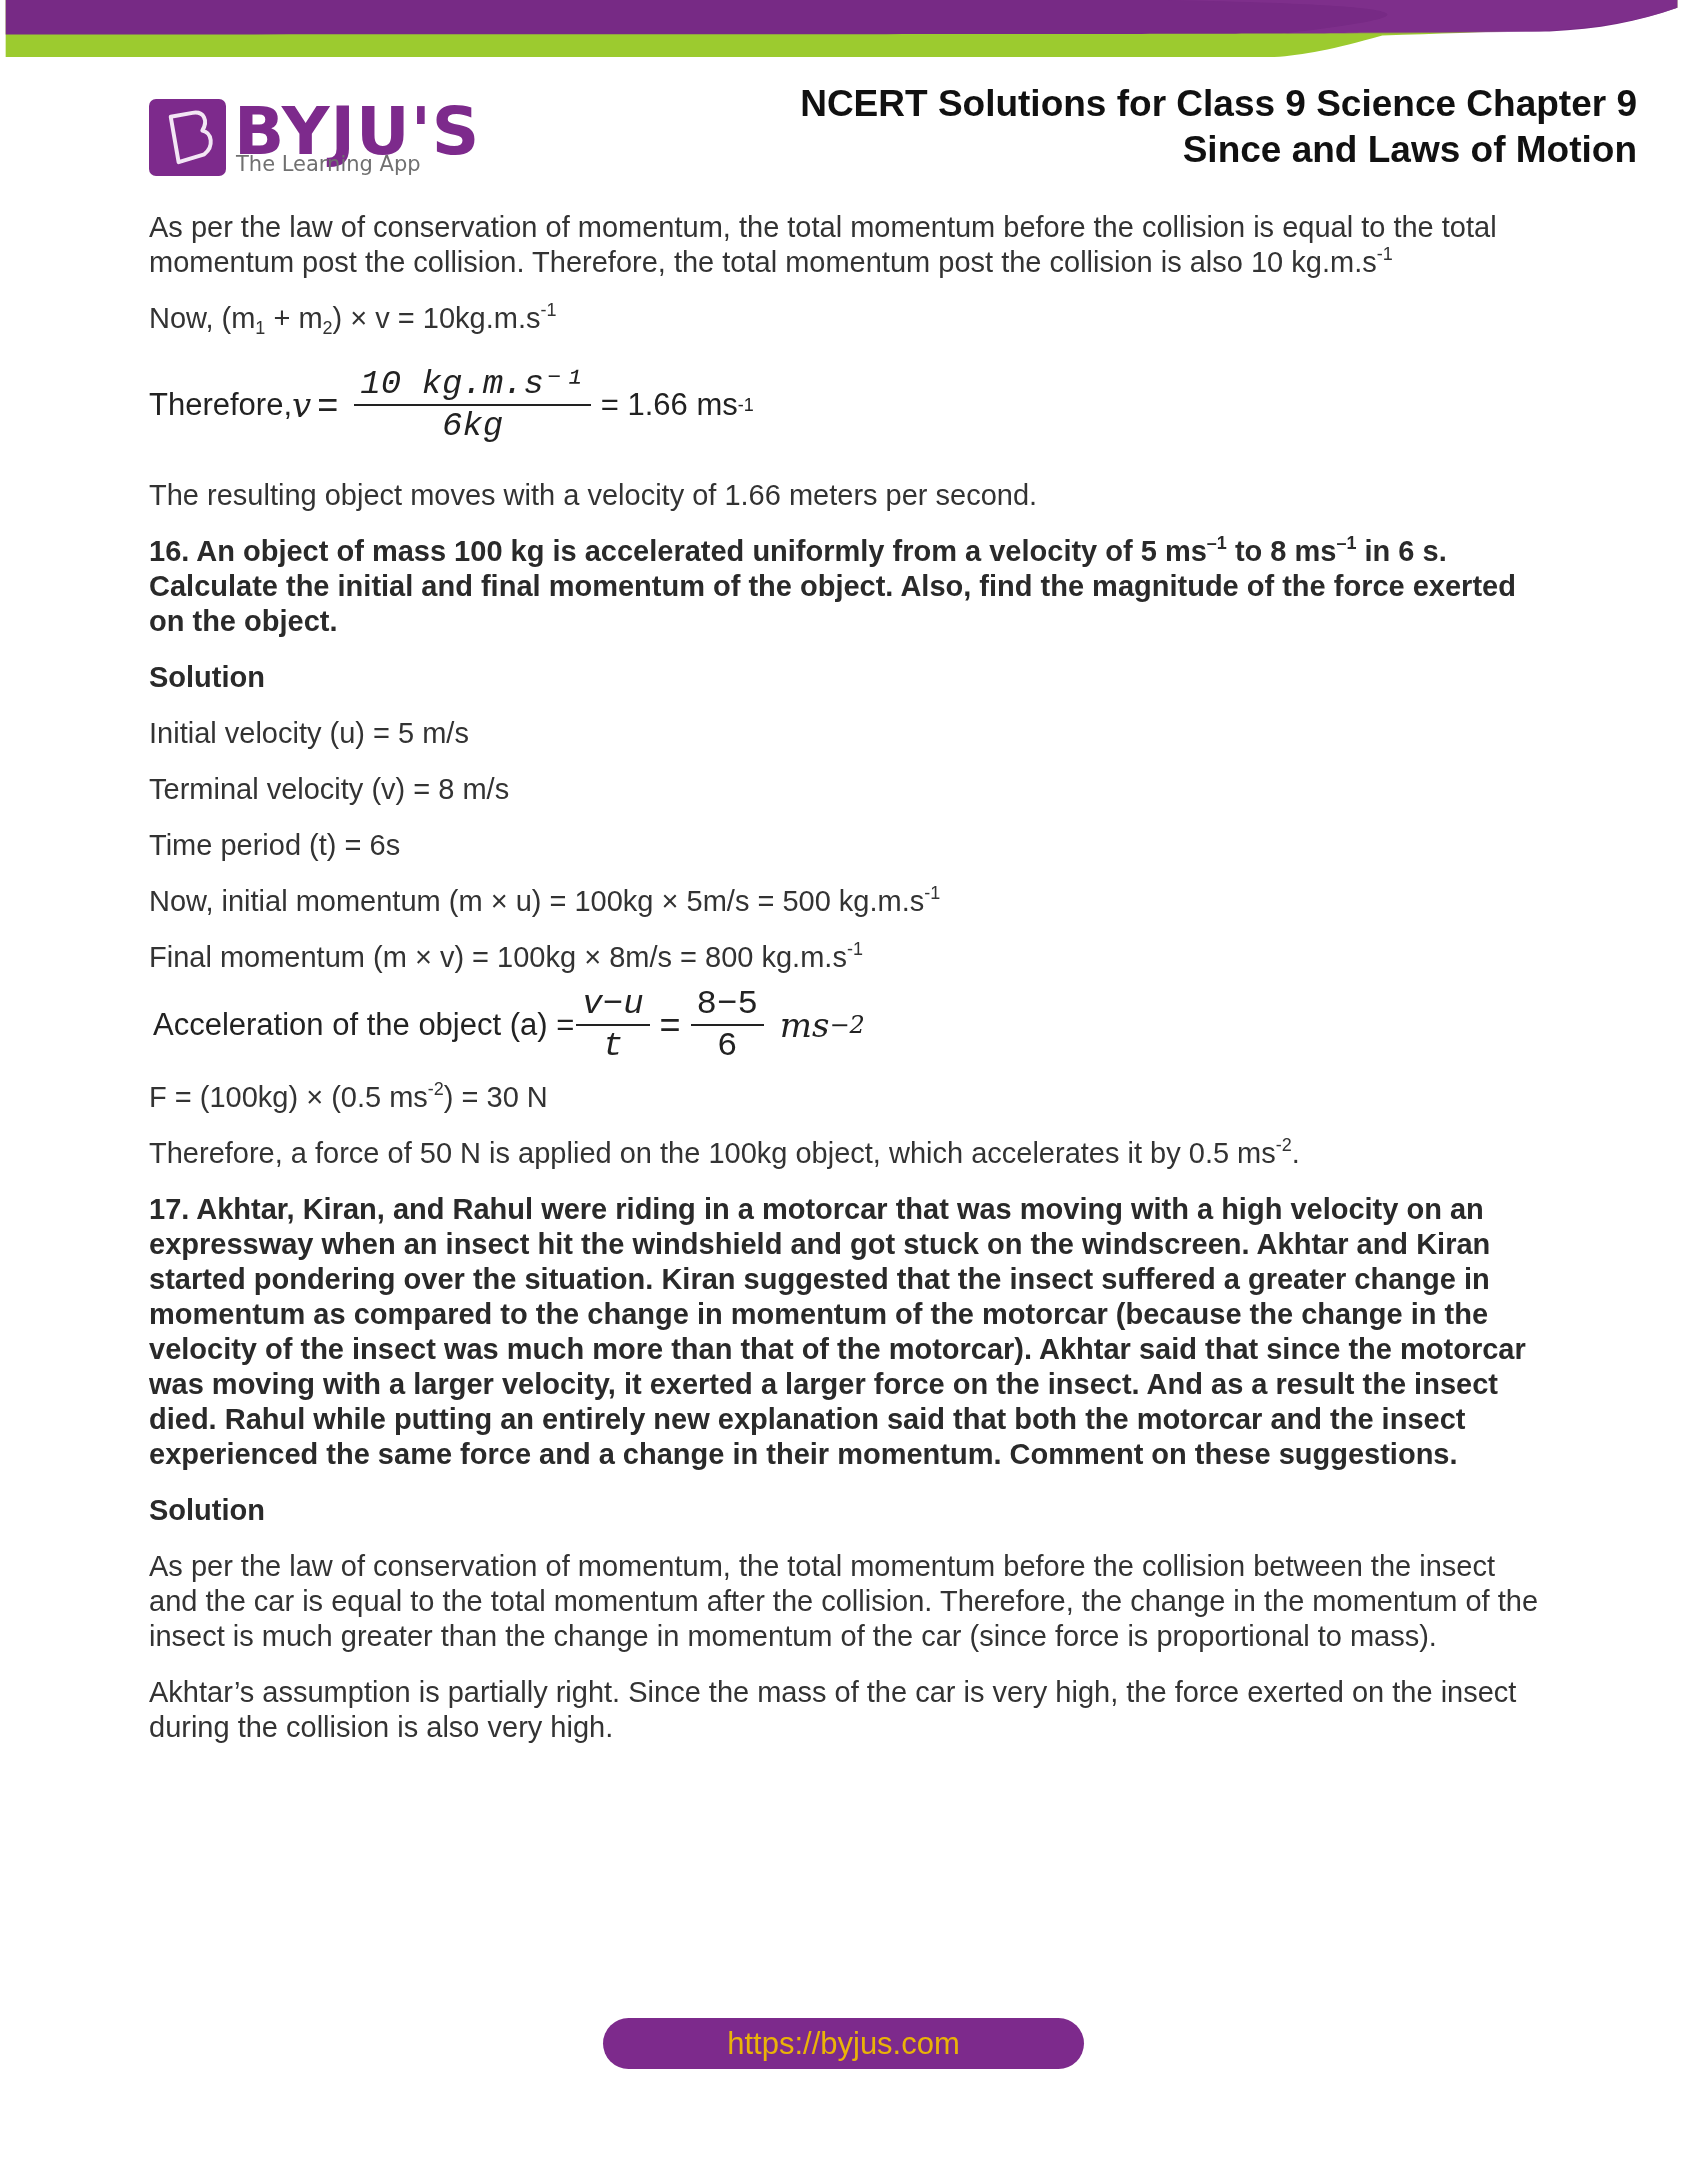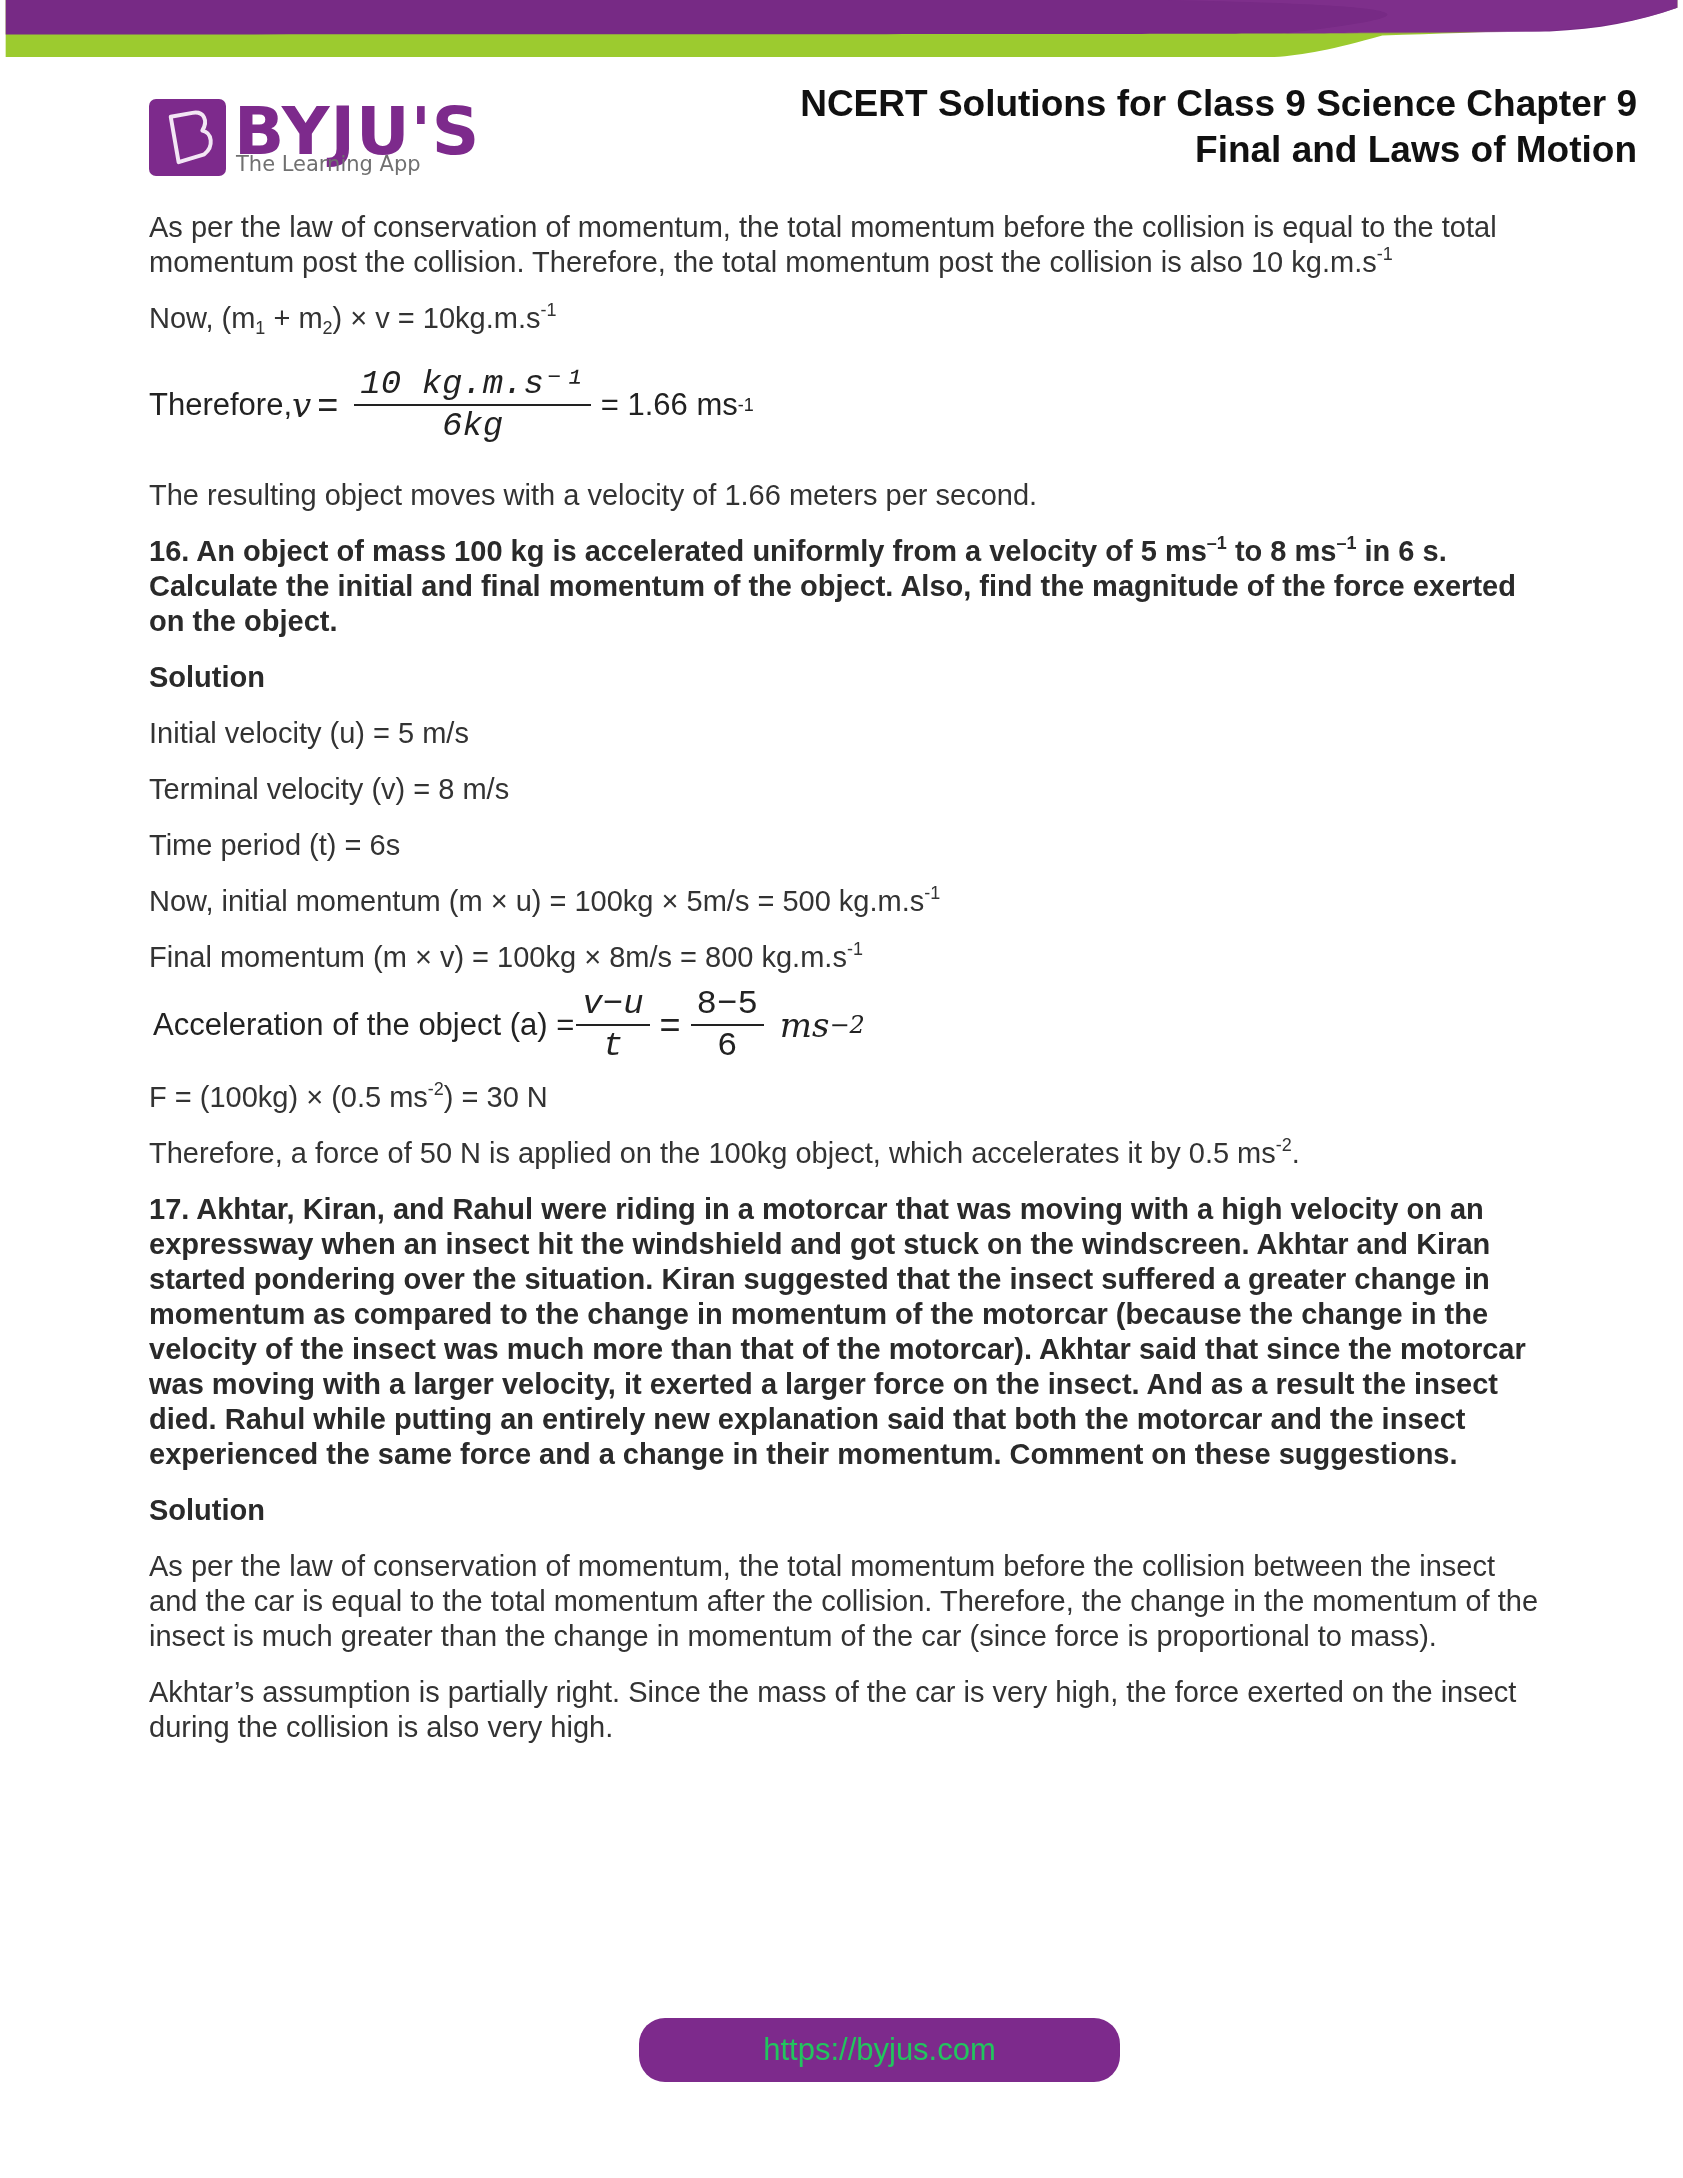--- a/index.html
+++ b/index.html
@@ -41,24 +41,24 @@
     display: flex; align-items: center; font-size: 31px; color: #222;
     margin: 0 0 22px 0; height: 99px;
   }
   .frac { display: inline-flex; flex-direction: column; align-items: center; margin: 0 10px; }
   .frac .num, .frac .den {
     font-family: Liberation Mono, monospace; font-style: italic; font-size: 34px; padding: 0 6px; line-height: 40px;
   }
   .frac .bar { height: 2px; background: #222; align-self: stretch; }
   .math { font-family: "DejaVu Serif", serif; font-style: italic; }
   .footer-pill {
-    position: absolute; left: 639px; top: 2018px; width: 481px; height: 64px;
+    position: absolute; left: 603px; top: 2018px; width: 481px; height: 51px;
     background: #7d2a8c; border-radius: 26px;
     display: flex; align-items: center; justify-content: center;
-    color: #22c55e; font-size: 31px;
+    color: #eab308; font-size: 31px;
     text-decoration: none;
   }
 </style>
 </head>
 <body>
 
 <svg class="top-banner" width="1683" height="59" viewBox="0 0 1700 60">
   <path d="M0 0 H1700 V8 C1620 30 1540 32 1400 36 C1350 50 1320 56 1290 58 H0 Z" fill="#9ccb2f"></path>
   <path d="M0 0 H1700 V8 C1660 22 1620 30 1570 32 L1380 33 C1340 34 1300 35 0 35 Z" fill="#772a85"></path>
   <path d="M1180 0 H1700 V8 C1660 22 1620 28 1560 32 C1460 34 1360 34 1300 34 C1420 20 1500 6 1180 0 Z" fill="#84338f" opacity="0.6"></path>
@@ -69,21 +69,21 @@
     <svg width="77" height="77" viewBox="0 0 78 78">
       <path d="M22 18 L44 14 C56 12 60 22 54 32 C64 34 66 48 56 56 L30 64 Z" fill="none" stroke="#f3e6f5" stroke-width="4" stroke-linejoin="round"></path>
     </svg>
   </div>
   <div class="logo-word">BYJU'S</div>
   <div class="logo-tag">The Learning App</div>
 </div>
 
 <div class="header-title">
   <div>NCERT Solutions for Class 9 Science Chapter 9</div>
-  <div>Final and Laws of Motion</div>
+  <div>Since and Laws of Motion</div>
 </div>
 
 <div class="content">
 
   <p class="p"><span>As per the law of conservation of momentum, the total momentum before the collision is equal to the total momentum post the collision. Therefore, the total momentum post the collision is also 10 kg.m.s</span><sup>-1</sup></p>
 
   <p class="p"><span>Now, (m</span><sub>1</sub><span> + m</span><sub>2</sub><span>) × v = 10kg.m.s</span><sup>-1</sup></p>
 
   <div class="eq" style="height:95px;margin-bottom:26px;">
     <span>Therefore, </span>

